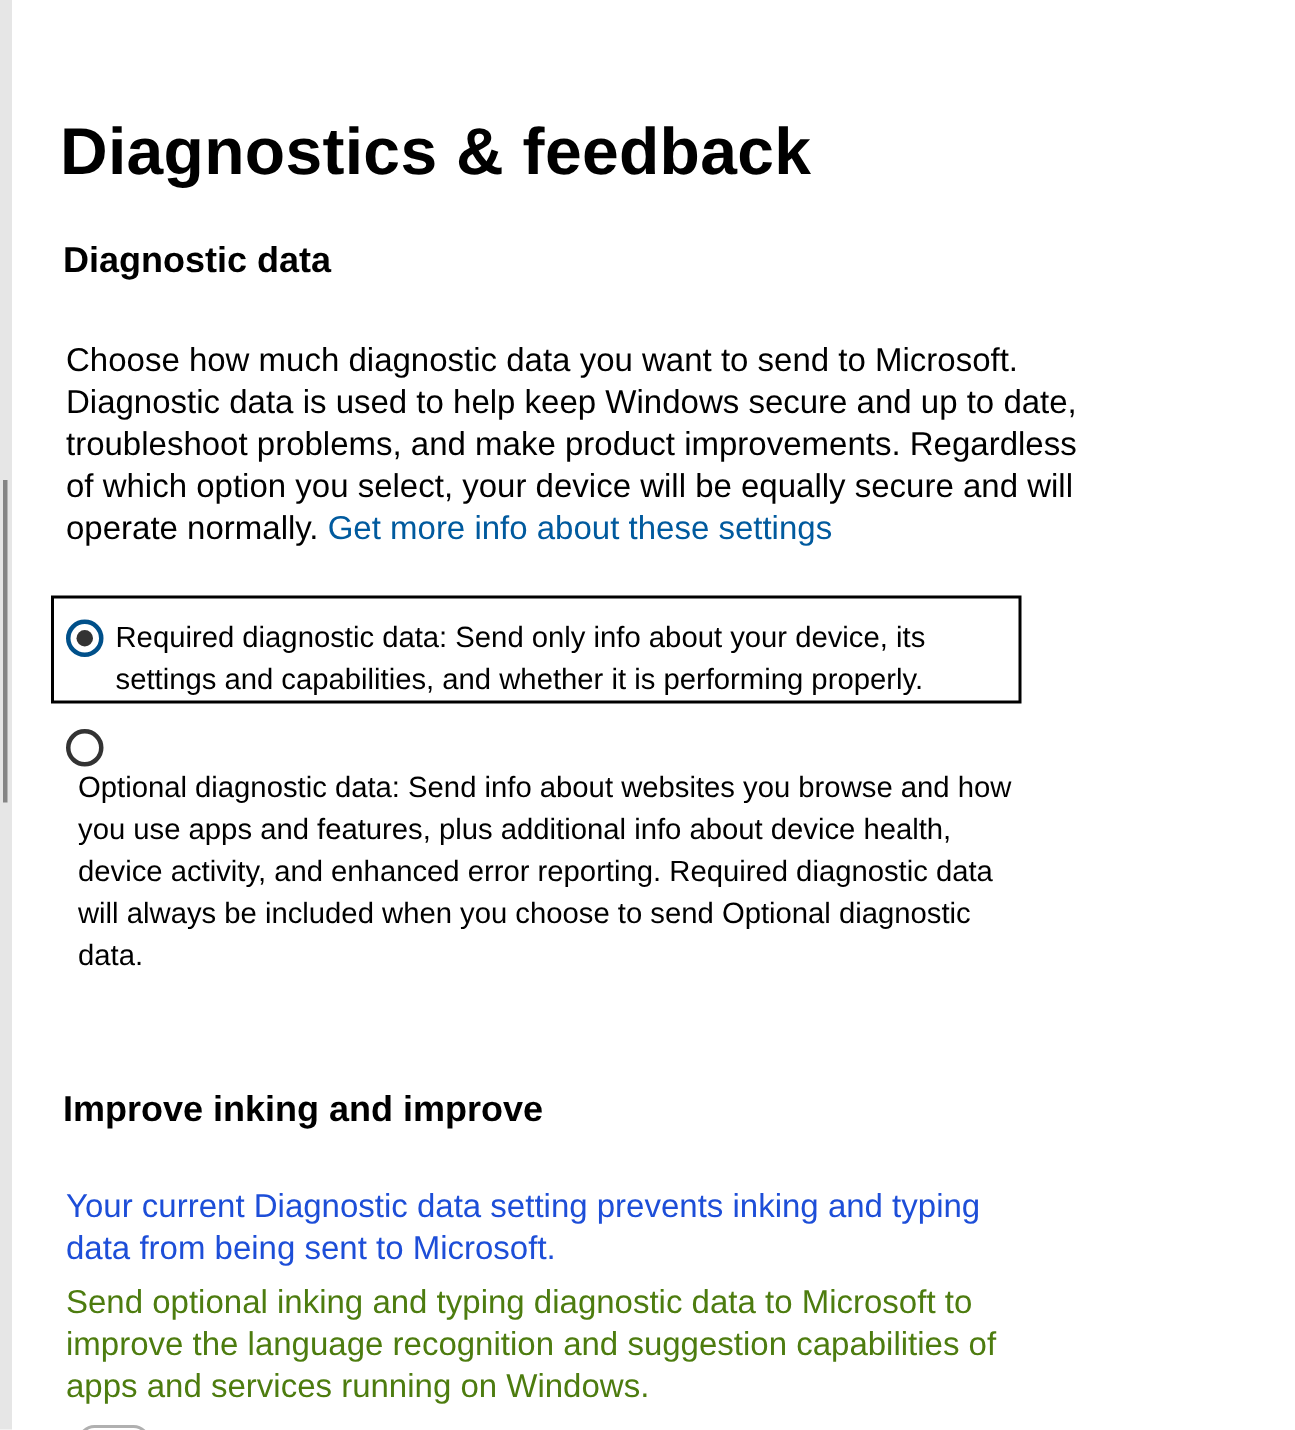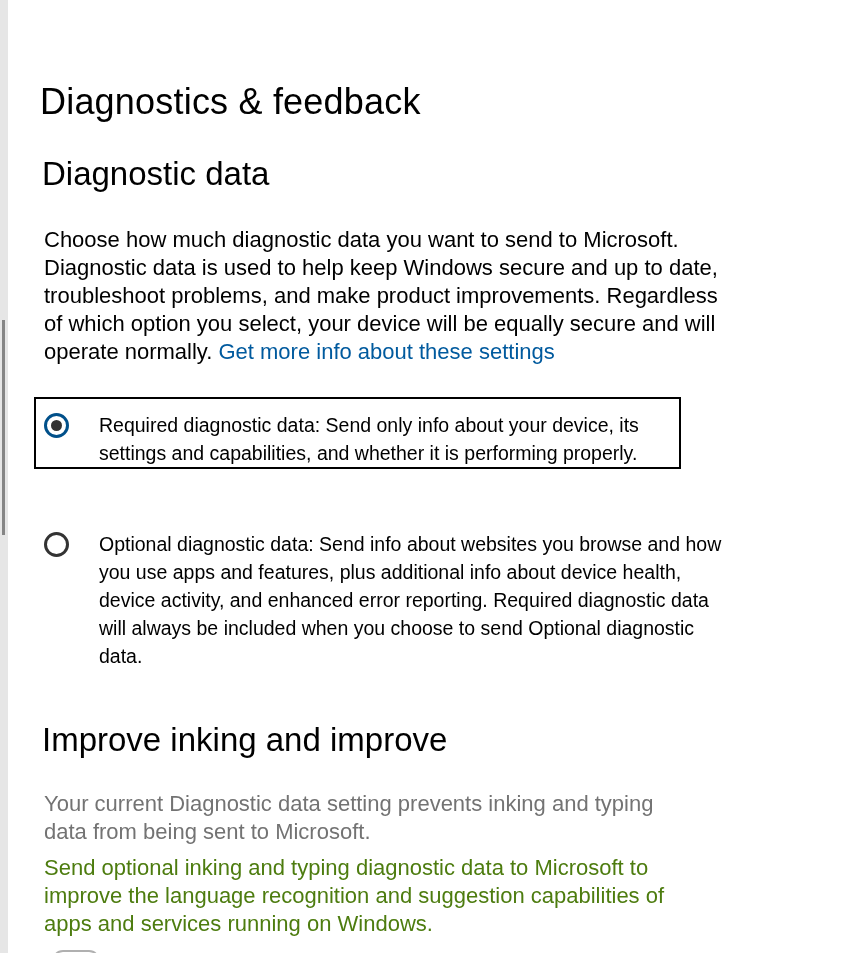--- a/index.html
+++ b/index.html
@@ -24,31 +24,31 @@
     left: 2px;
     top: 320px;
     width: 3px;
     height: 215px;
     background: #858585;
   }
   .page-title {
     position: absolute;
     left: 40px;
     top: 76px;
-    font-size: 36px;
-    font-weight: 400;
+    font-size: 44px;
+    font-weight: 700;
     letter-spacing: 0.2px;
     line-height: 52px;
     white-space: nowrap;
   }
   .section-title {
     position: absolute;
     left: 42px;
-    font-size: 33px;
-    font-weight: 400;
+    font-size: 24px;
+    font-weight: 700;
     line-height: 36px;
     white-space: nowrap;
   }
   .body-text {
     position: absolute;
     left: 44px;
     width: 680px;
     font-size: 22px;
     line-height: 28px;
   }
@@ -79,35 +79,35 @@
   }
   .radio-circle.checked .dot {
     position: absolute;
     left: 50%; top: 50%;
     width: 11px; height: 11px;
     margin-left: -5.5px; margin-top: -5.5px;
     border-radius: 50%;
     background: #333333;
   }
   .radio-label {
-    margin-left: 30px;
+    margin-left: 8px;
     font-size: 19.5px;
     line-height: 28px;
   }
   .focus-box {
     position: absolute;
     left: 34px;
     top: 397px;
     width: 647px;
     height: 72px;
     box-sizing: border-box;
     border: 2px solid #000000;
   }
   .warning {
-    color: #737373;
+    color: #1d4ed8;
   }
   .disabled-text {
     color: #4d7c0f;
   }
   .toggle {
     position: absolute;
     left: 52px;
     top: 950px;
     width: 48px;
     height: 22px;
@@ -133,21 +133,21 @@
 
 <div class="focus-box"></div>
 
 <div class="radio-row" style="top:411px;">
   <div class="radio-circle checked">
       <div class="dot"></div>
     </div>
   <div class="radio-label" style="width:600px;">Required diagnostic data: Send only info about your device, its settings and capabilities, and whether it is performing properly.</div>
 </div>
 
-<div class="radio-row" style="top:530px;">
+<div class="radio-row" style="top:484px;flex-direction:column;">
   <div class="radio-circle"></div>
   <div class="radio-label" style="width:630px;">Optional diagnostic data: Send info about websites you browse and how you use apps and features, plus additional info about device health, device activity, and enhanced error reporting. Required diagnostic data will always be included when you choose to send Optional diagnostic data.</div>
 </div>
 
 <div class="section-title" style="top:722px;">Improve inking and improve</div>
 
 <div class="body-text warning" style="top:790px; width:650px;">Your current Diagnostic data setting prevents inking and typing data from being sent to Microsoft.</div>
 
 <div class="body-text disabled-text" style="top:854px; width:670px;">Send optional inking and typing diagnostic data to Microsoft to improve the language recognition and suggestion capabilities of apps and services running on Windows.</div>
 

